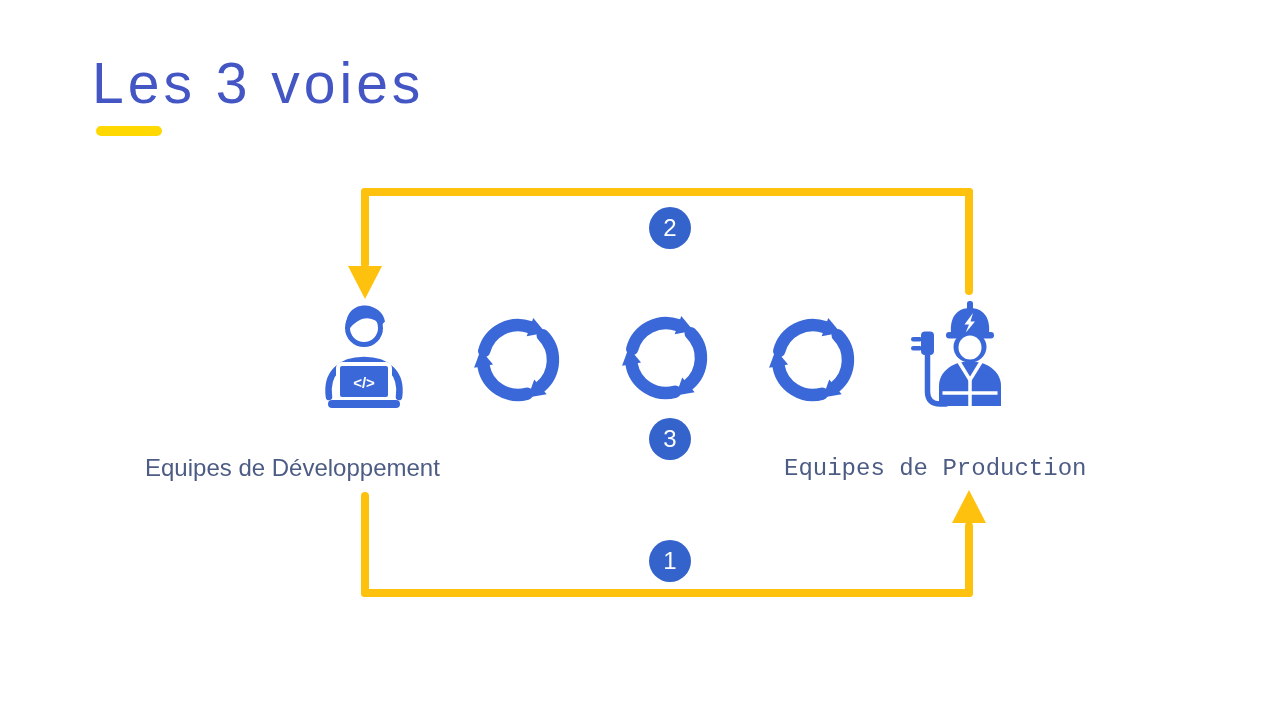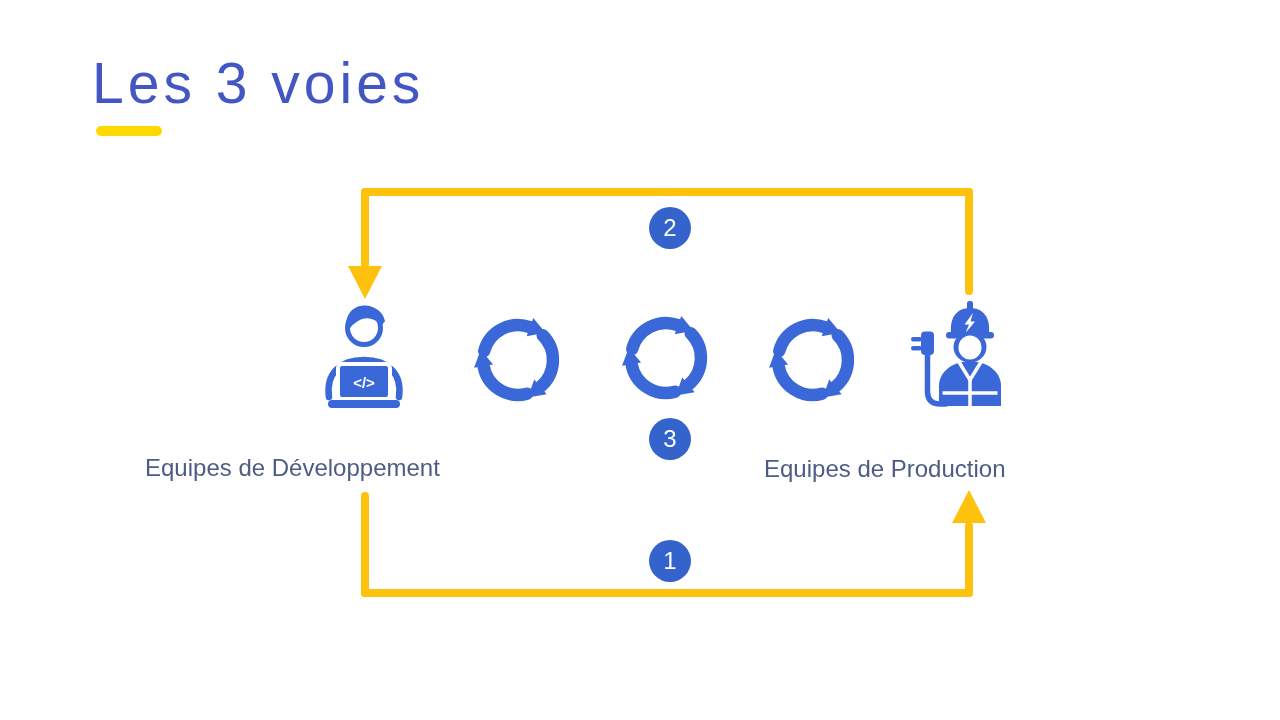--- a/index.html
+++ b/index.html
@@ -56,21 +56,21 @@
   .worker-icon{left:883px;top:300px;width:94px;height:112px;}
   .cycle-icon{width:92px;height:92px;}
   .cycle-1{left:444px;top:314px;}
   .cycle-2{left:592px;top:312px;}
   .cycle-3{left:739px;top:314px;}
   .node-label{
     position:absolute;width:440px;
     font-size:24px;color:var(--label-text);
   }
   .dev-label{left:117px;top:454px;}
-  .prod-label{left:736px;top:455px;}
+  .prod-label{left:756px;top:455px;font-family:Liberation Mono, monospace;}
   .defs-svg{position:absolute;width:0;height:0;overflow:hidden;}
 </style>
 </head>
 <body>
 
 <div class="slide">
 
   <div class="title">Les 3 voies</div>
   <div class="title-underline"></div>
 

